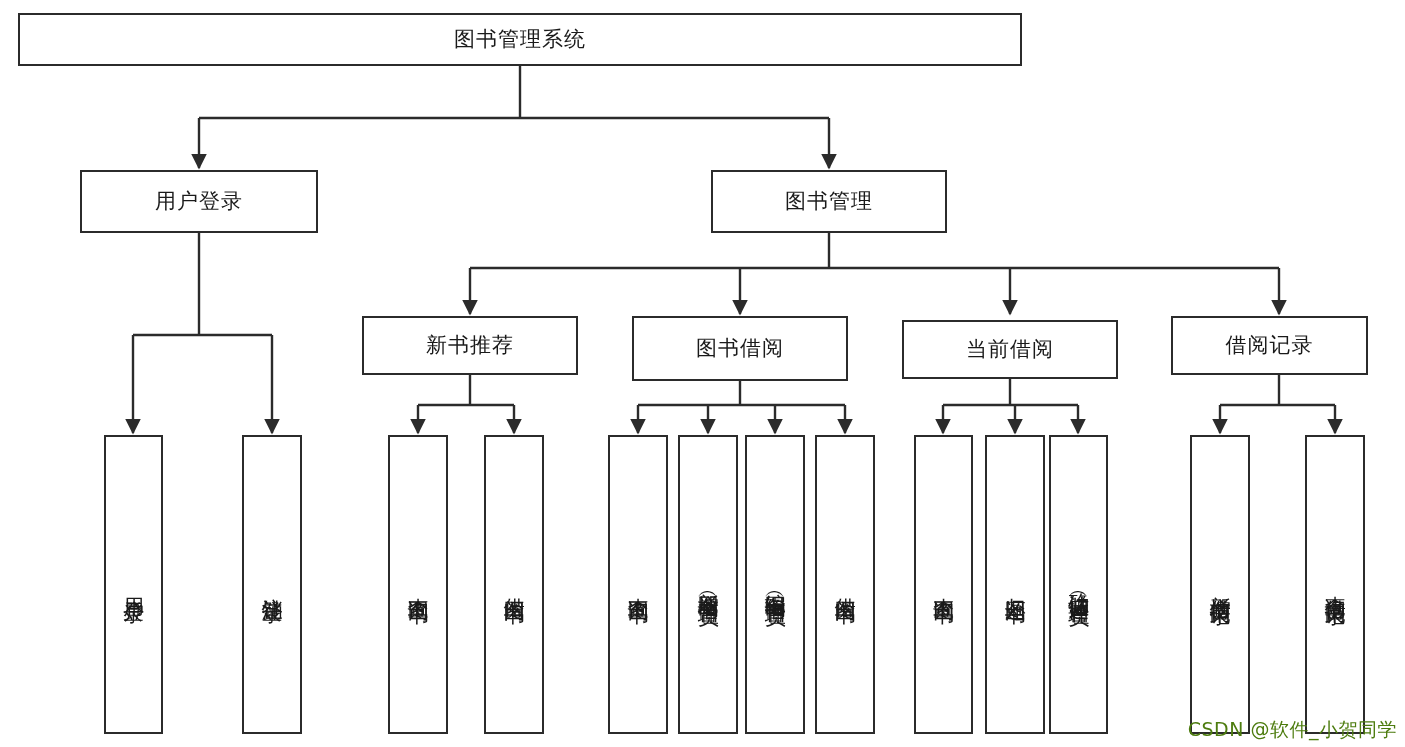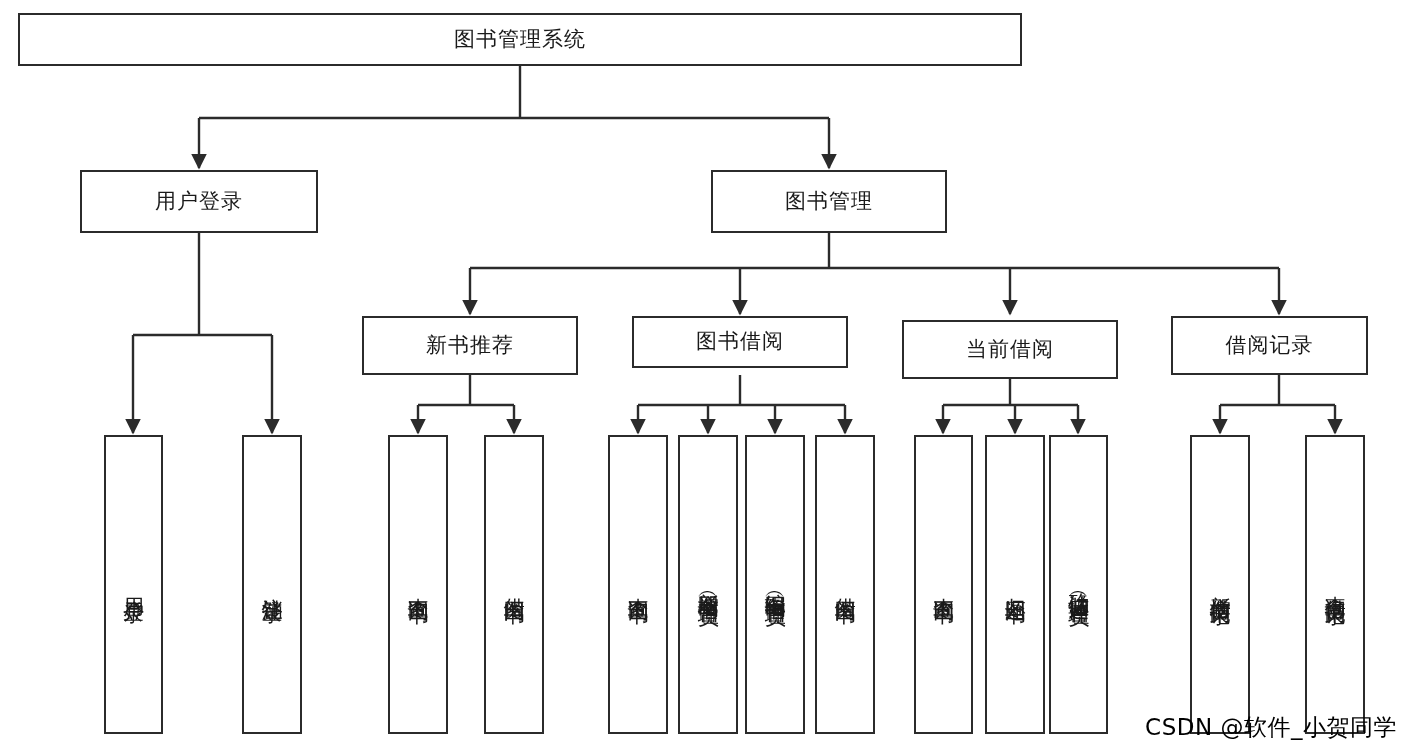--- a/index.html
+++ b/index.html
@@ -57,22 +57,22 @@
   }
   .node.vert span {
     display: inline-block;
     writing-mode: vertical-rl;
     text-orientation: upright;
   }
   .watermark {
     position: absolute;
     right: 8px;
     bottom: 4px;
-    font-size: 23px;
-    color: #000000;
+    font-size: 19px;
+    color: #4d7c0f;
     letter-spacing: 0.5px;
     white-space: nowrap;
     font-family: "DejaVu Sans", "Liberation Sans", sans-serif;
   }
 </style>
 </head>
 <body>
 
 <div id="canvas">
 
@@ -133,21 +133,21 @@
   <div class="node horiz" style="left:80px; top:170px; width:238px; height:63px;">
     <span>用户登录</span>
   </div>
   <div class="node horiz" style="left:711px; top:170px; width:236px; height:63px;">
     <span>图书管理</span>
   </div>
 
   <div class="node horiz" style="left:362px; top:316px; width:216px; height:59px;">
     <span>新书推荐</span>
   </div>
-  <div class="node horiz" style="left:632px; top:316px; width:216px; height:52px;text-align:right;">
+  <div class="node horiz" style="left:632px; top:316px; width:216px; height:65px;text-align:right;">
     <span>图书借阅</span>
   </div>
   <div class="node horiz" style="left:902px; top:320px; width:216px; height:59px;">
     <span>当前借阅</span>
   </div>
   <div class="node horiz" style="left:1171px; top:316px; width:197px; height:59px;">
     <span>借阅记录</span>
   </div>
 
   <div class="node vert" style="left:104px; top:435px; width:59px; height:299px;">

